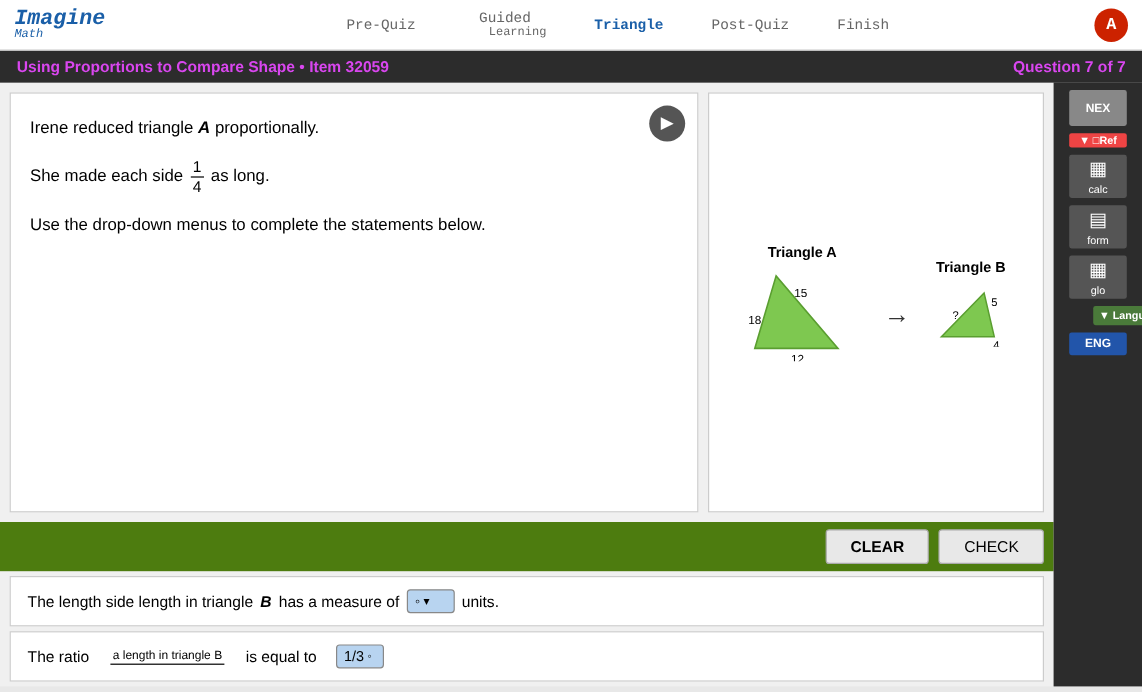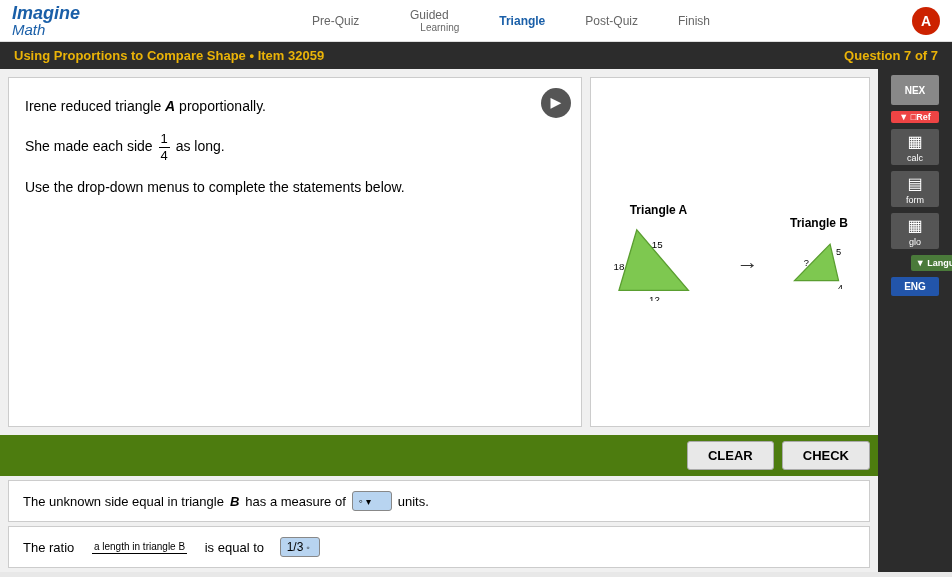--- a/index.html
+++ b/index.html
@@ -14,35 +14,36 @@
 
     
     .top-nav {
       background: #fff;
       height: 42px;
       display: flex;
       align-items: center;
       padding: 0 12px;
       border-bottom: 1px solid #ddd;
       position: relative;
+      font-family: Liberation Mono, monospace;
     }
     .logo-area {
       display: flex;
       flex-direction: column;
       line-height: 1;
       margin-right: 30px;
     }
     .logo-imagine {
       font-size: 18px;
       font-weight: bold;
       color: #1a5fa8;
       font-style: italic;
     }
     .logo-math {
-      font-size: 15px;
+      font-size: 10px;
       color: #1a5fa8;
       font-style: italic;
     }
     .nav-steps {
       display: flex;
       gap: 40px;
       flex: 1;
       justify-content: center;
       align-items: center;
     }
@@ -88,21 +89,21 @@
       color: white;
       font-size: 14px;
       font-weight: bold;
       padding: 6px 14px;
       display: flex;
       justify-content: space-between;
       align-items: center;
     }
     .question-label {
       font-size: 13px;
-      color: #eab308;
+      color: #d946ef;
       font-weight: bold;
     }
 
     
     .main-content {
       display: flex;
       height: calc(577px - 42px - 32px);
       position: relative;
     }
 
@@ -173,21 +174,21 @@
       width: 280px;
       display: flex;
       flex-direction: column;
       align-items: center;
       justify-content: center;
       padding: 12px;
     }
     .diagram-row {
       display: flex;
       align-items: center;
-      gap: 20px;
+      gap: 10px;
     }
     .triangle-label {
       font-size: 12px;
       font-weight: bold;
       text-align: center;
       margin-bottom: 4px;
     }
     .triangle-container {
       display: flex;
       flex-direction: column;
@@ -225,21 +226,21 @@
       font-size: 13px;
       font-weight: bold;
       cursor: pointer;
       border-radius: 3px;
     }
     .btn-check {
       background: #e8e8e8;
       border: 1px solid #aaa;
       padding: 6px 20px;
       font-size: 13px;
-      font-weight: bold;
+      font-weight: normal;
       cursor: pointer;
       border-radius: 3px;
     }
 
     
     .answer-rows {
       padding: 4px 8px;
       display: flex;
       flex-direction: column;
       gap: 4px;
@@ -461,21 +462,21 @@
     </div>
 
     <div class="buttons-row">
       <button class="btn-clear">CLEAR</button>
       <button class="btn-check">CHECK</button>
     </div>
 
     <div class="answer-rows">
 
       <div class="answer-row">
-        <span>The unknown side equal in triangle </span>
+        <span>The length side length in triangle </span>
         <span class="italic bold">B</span>
         <span> has a measure of</span>
         <span class="dropdown-select">
           <span>◦</span>
           <span class="dropdown-arrow">▾</span>
         </span>
         <span>units.</span>
       </div>
 
       <div class="answer-row">

